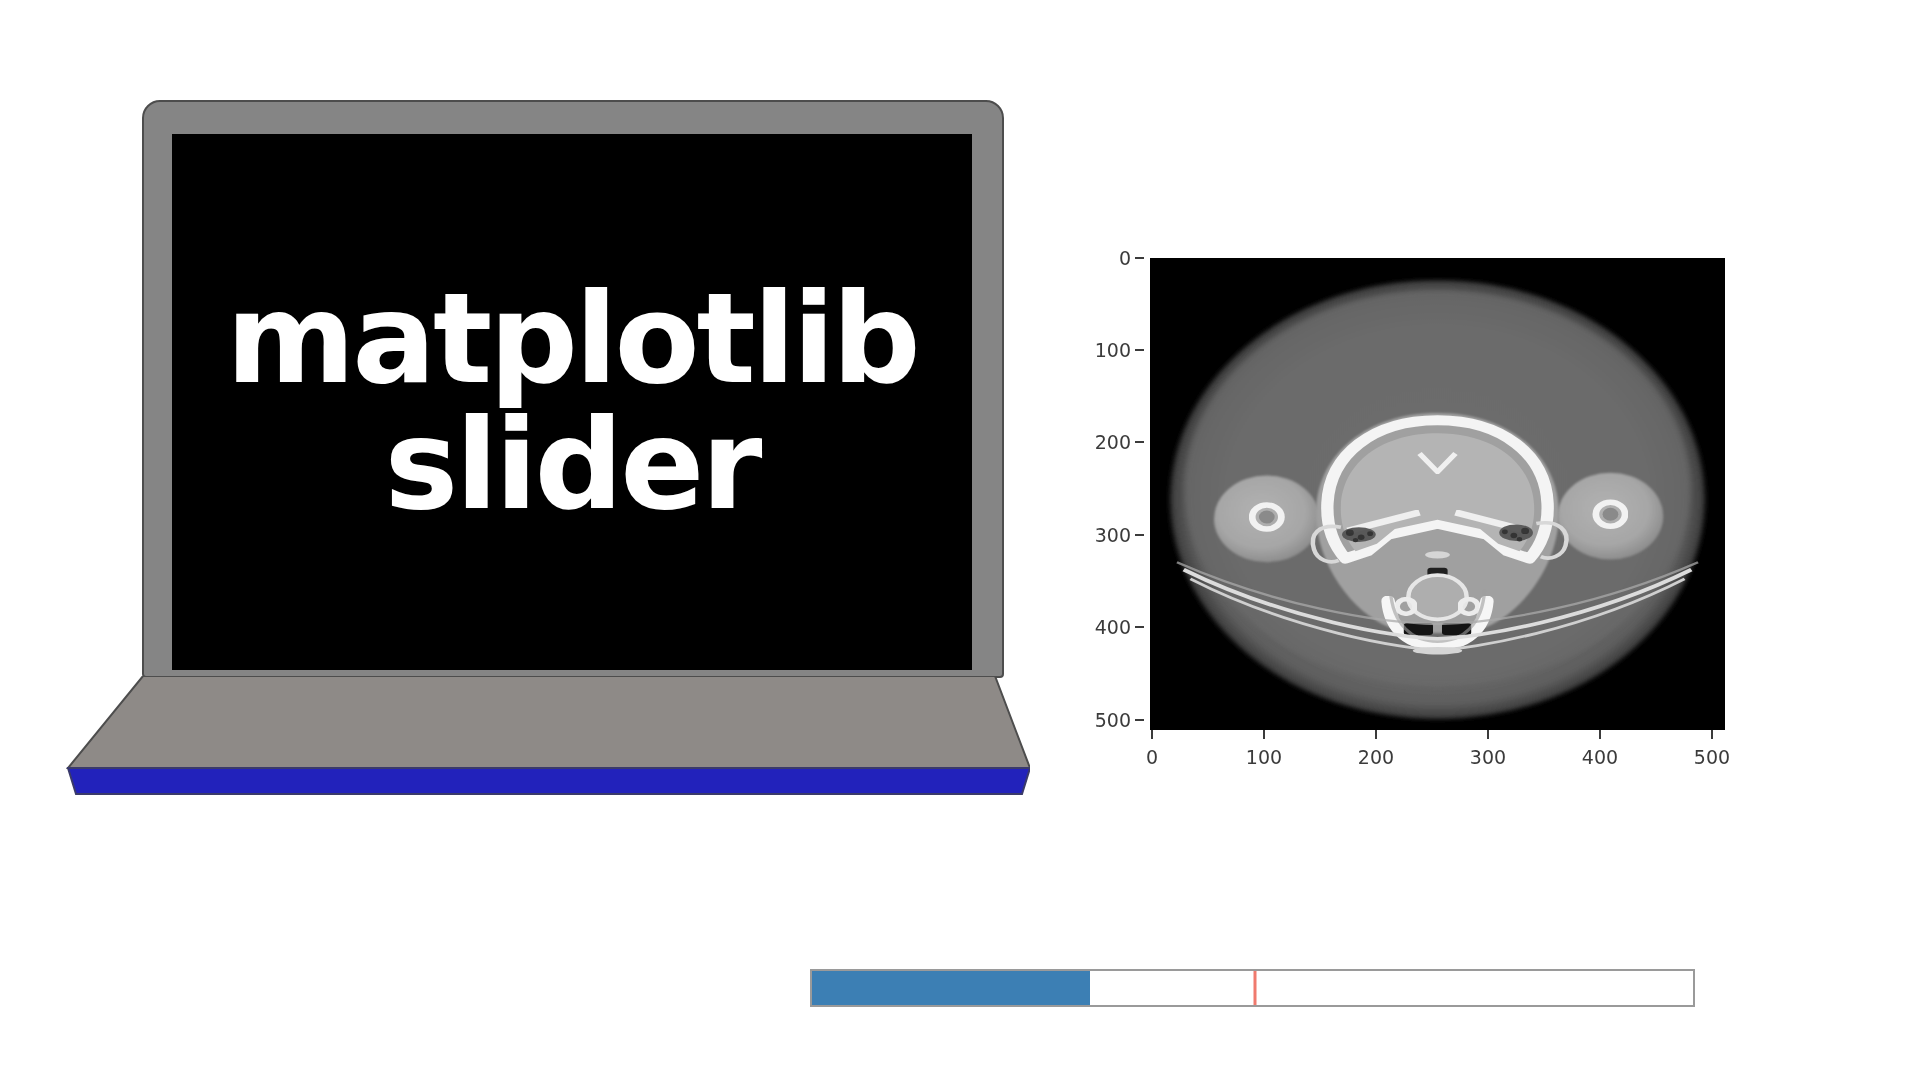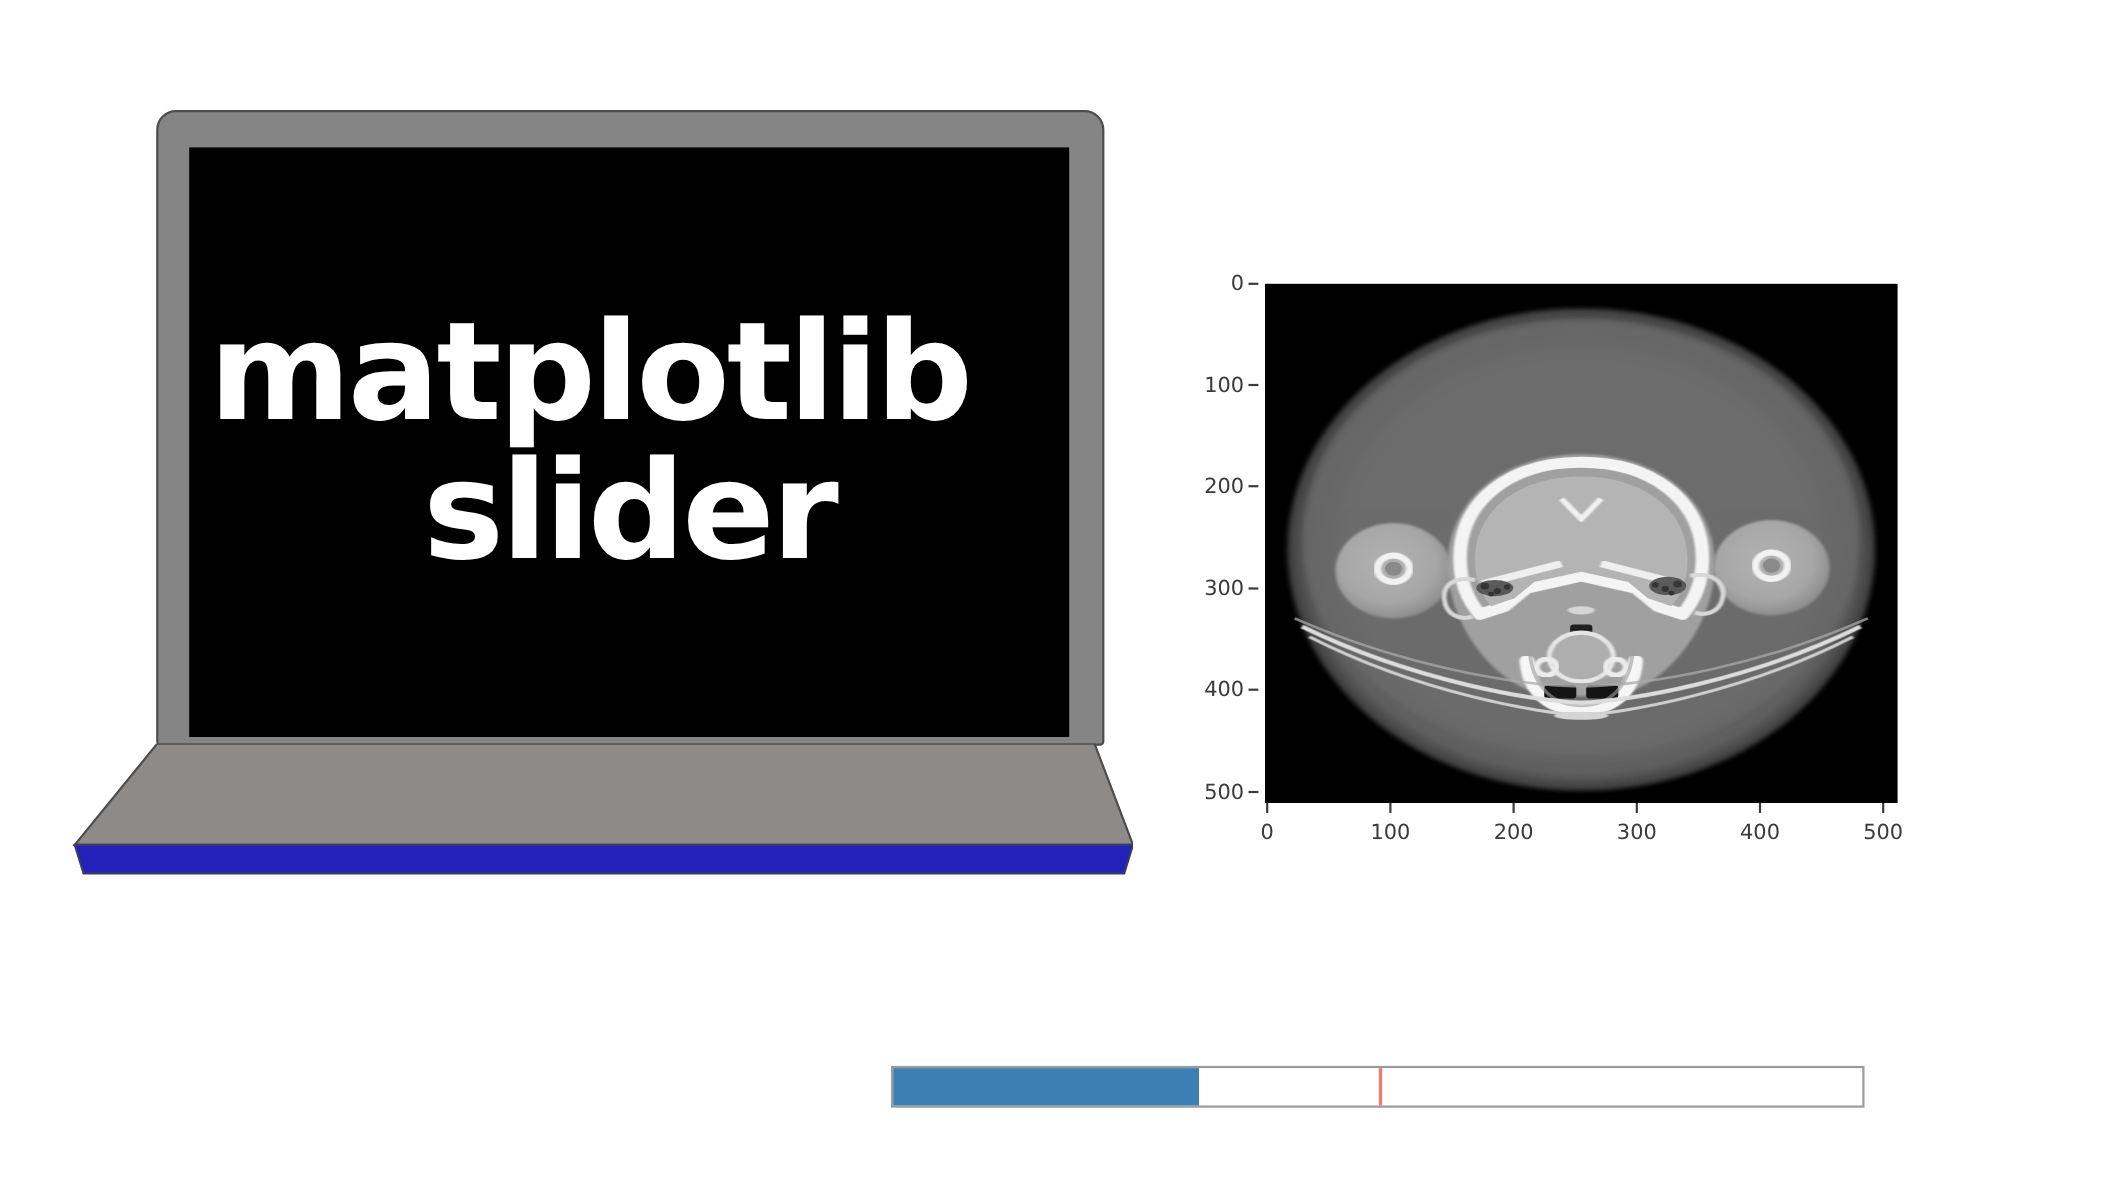--- a/index.html
+++ b/index.html
@@ -46,21 +46,21 @@
   }
   #screen-text-block {
     position: absolute;
     left: 0;
     top: 0;
     width: 100%;
     height: 100%;
     display: flex;
     flex-direction: column;
     justify-content: center;
-    padding: 0 18px;
+    padding: 0 54px;
     box-sizing: border-box;
   }
   .screen-line {
     color: #ffffff;
     font-family: "DejaVu Sans", "Liberation Sans", sans-serif;
     font-weight: bold;
     font-size: 124px;
     line-height: 1.02;
     letter-spacing: -3px;
     white-space: nowrap;

